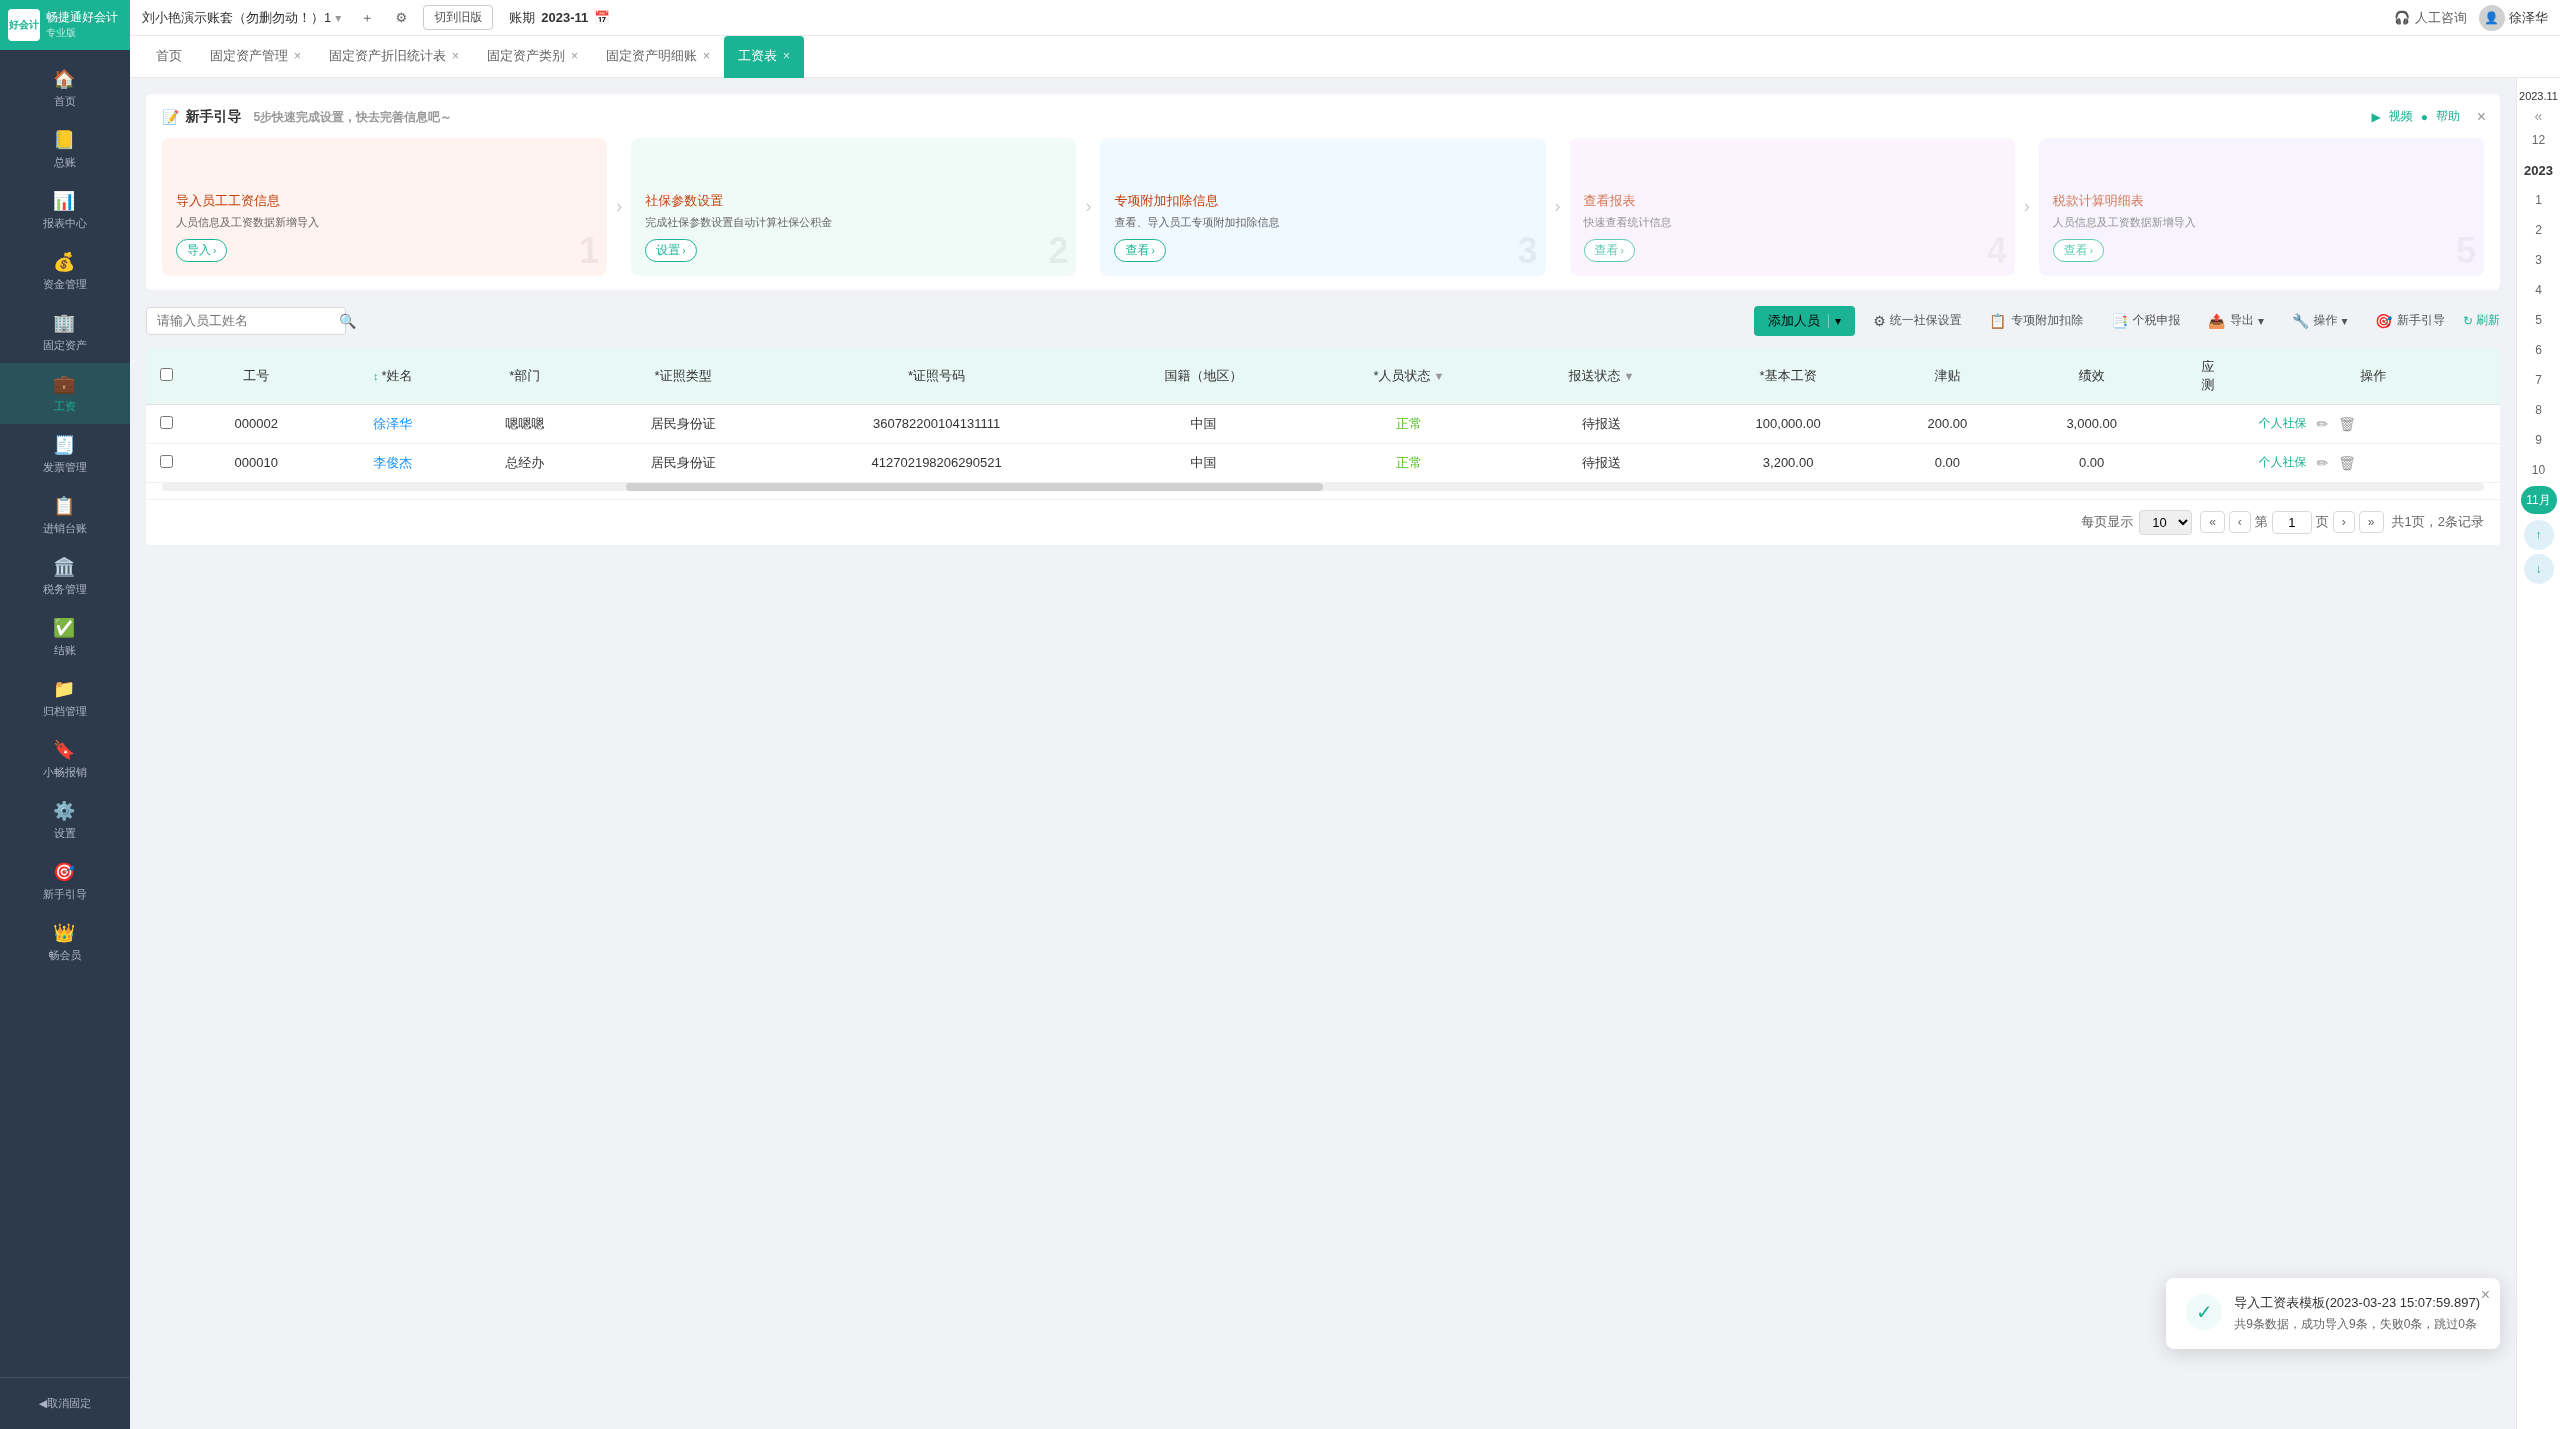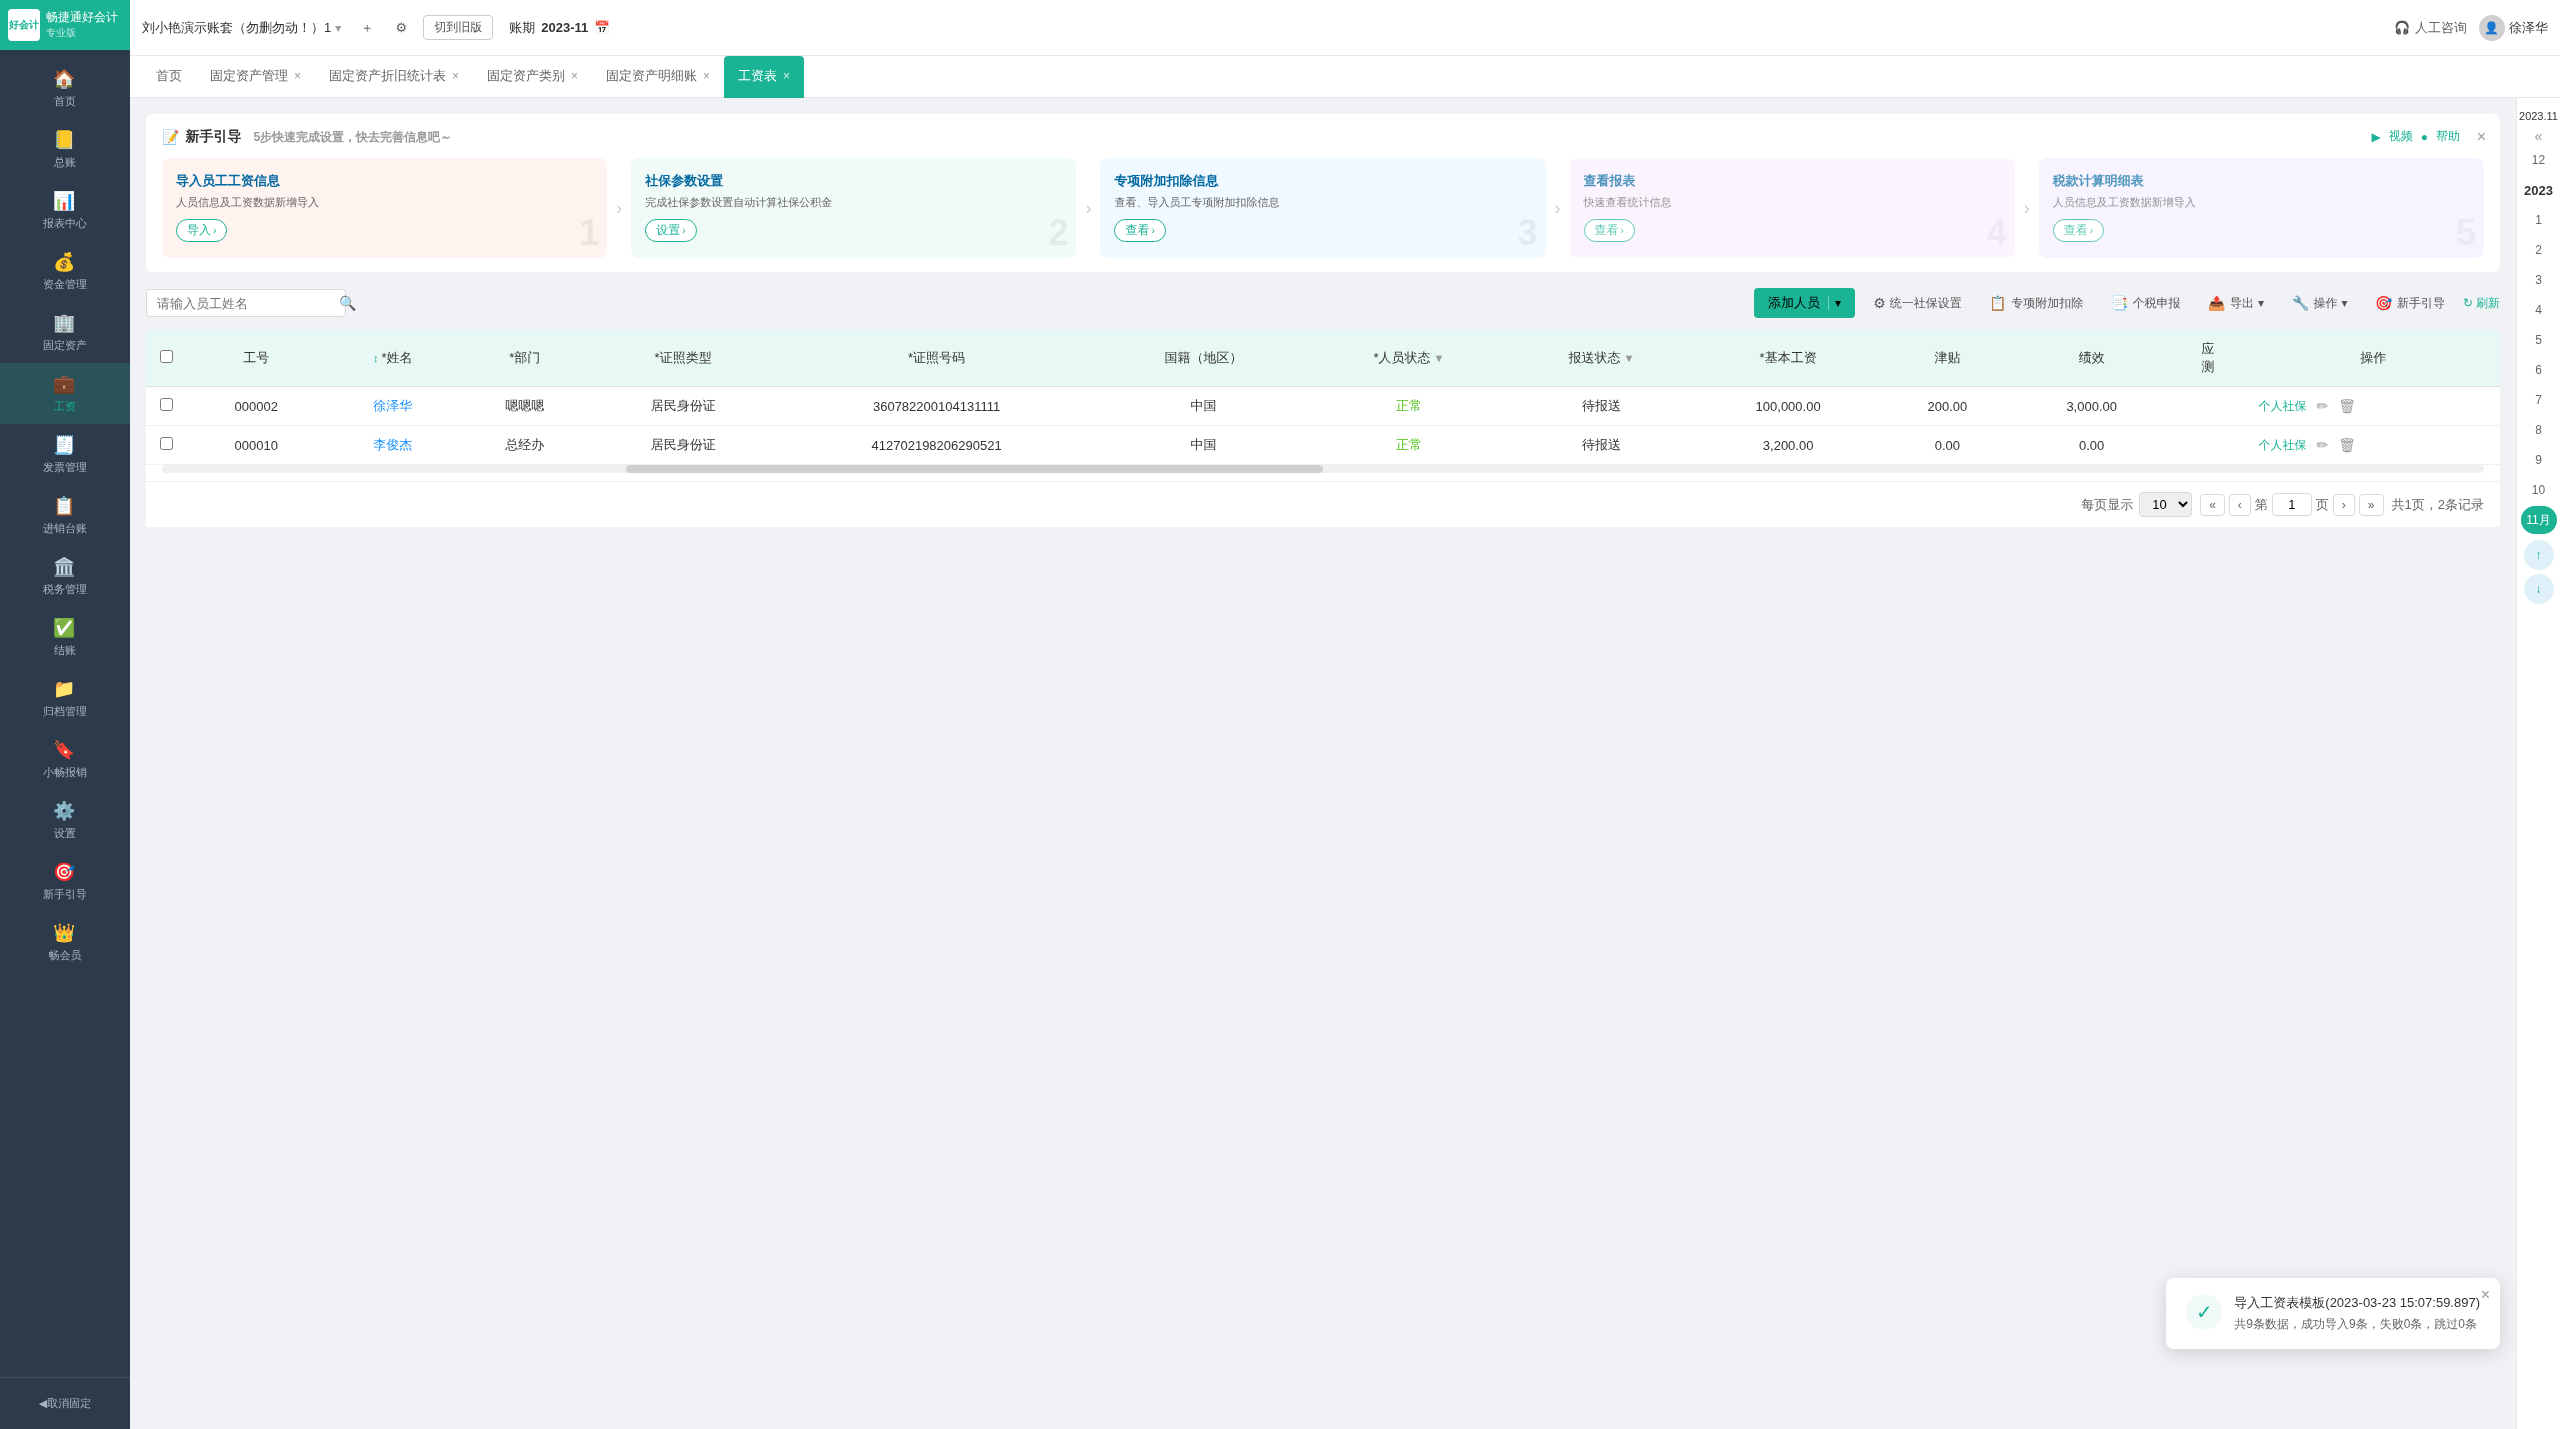--- a/index.html
+++ b/index.html
@@ -52,21 +52,21 @@
       display: flex; align-items: center; justify-content: center;
       color: #aab4c0; font-size: 11px; padding: 8px; cursor: pointer;
     }
 
     
     .main { flex: 1; display: flex; flex-direction: column; overflow: hidden; }
 
     
     .topbar {
       background: white;
-      height: 56px;
+      height: 36px;
       display: flex;
       align-items: center;
       padding: 0 12px;
       border-bottom: 1px solid #e8e8e8;
       gap: 8px;
       flex-shrink: 0;
     }
     .topbar-account {
       display: flex; align-items: center; gap: 4px;
       font-size: 13px; color: #333; cursor: pointer;
@@ -172,21 +172,21 @@
     .guide-step-4 { background: #faf0ff; opacity: 0.7; }
     .guide-step-5 { background: #f5f0ff; opacity: 0.7; }
     .guide-step-arrow {
       display: flex; align-items: center; justify-content: center;
       width: 24px; color: #ccc; font-size: 18px; flex-shrink: 0;
     }
     .guide-step-num {
       font-size: 36px; font-weight: bold; color: rgba(0,0,0,0.06);
       position: absolute; right: 8px; bottom: 4px;
     }
-    .guide-step-title { font-size: 13px; font-weight: bold; color: #0369a1; margin-bottom: 4px; }
+    .guide-step-title { font-size: 13px; font-weight: normal; color: #c2410c; margin-bottom: 4px; margin-top: 40px; }
     .guide-step-desc { font-size: 11px; color: #666; line-height: 1.5; }
     .guide-step-btn {
       margin-top: 8px;
       display: inline-flex; align-items: center;
       border: 1px solid #1ab394; color: #1ab394;
       border-radius: 12px; padding: 2px 10px;
       font-size: 12px; cursor: pointer; background: white;
     }
     .guide-step-btn-arrow { font-size: 10px; margin-left: 2px; }
 

